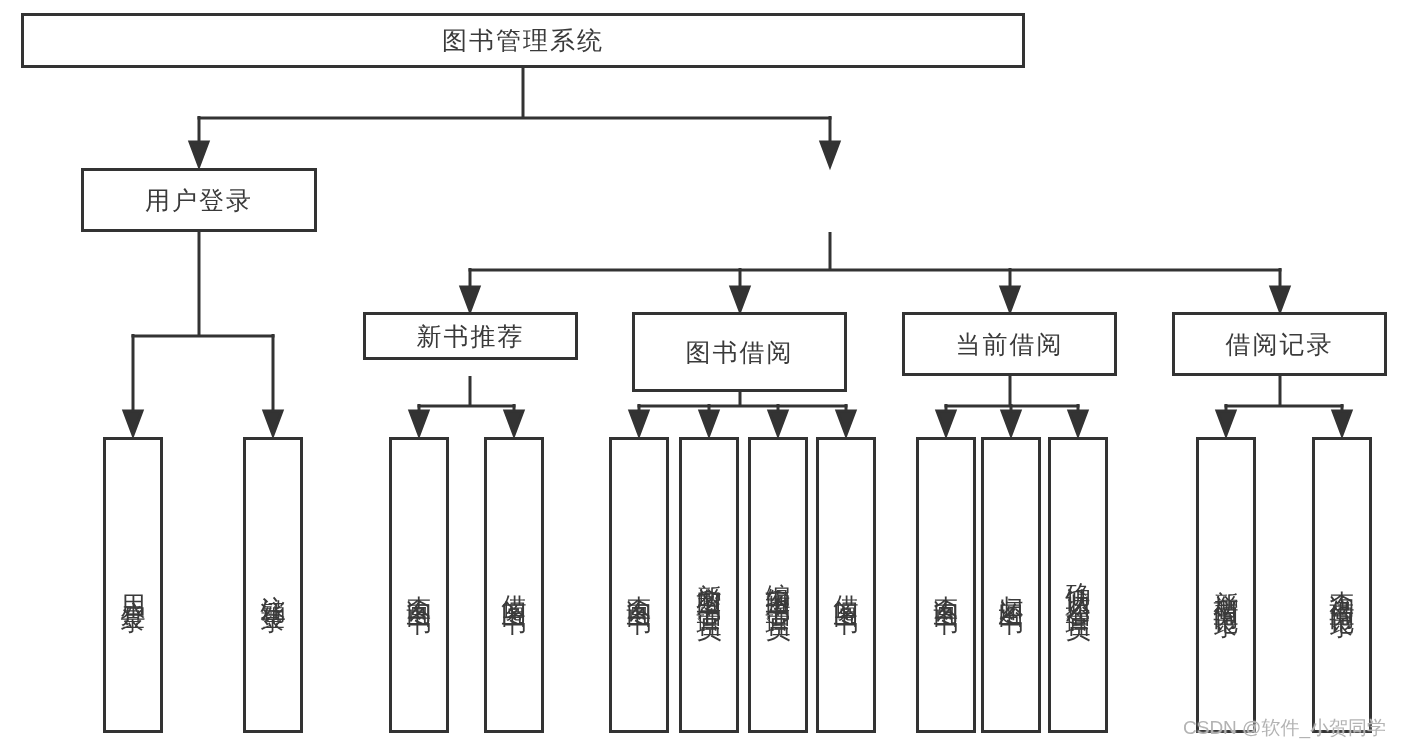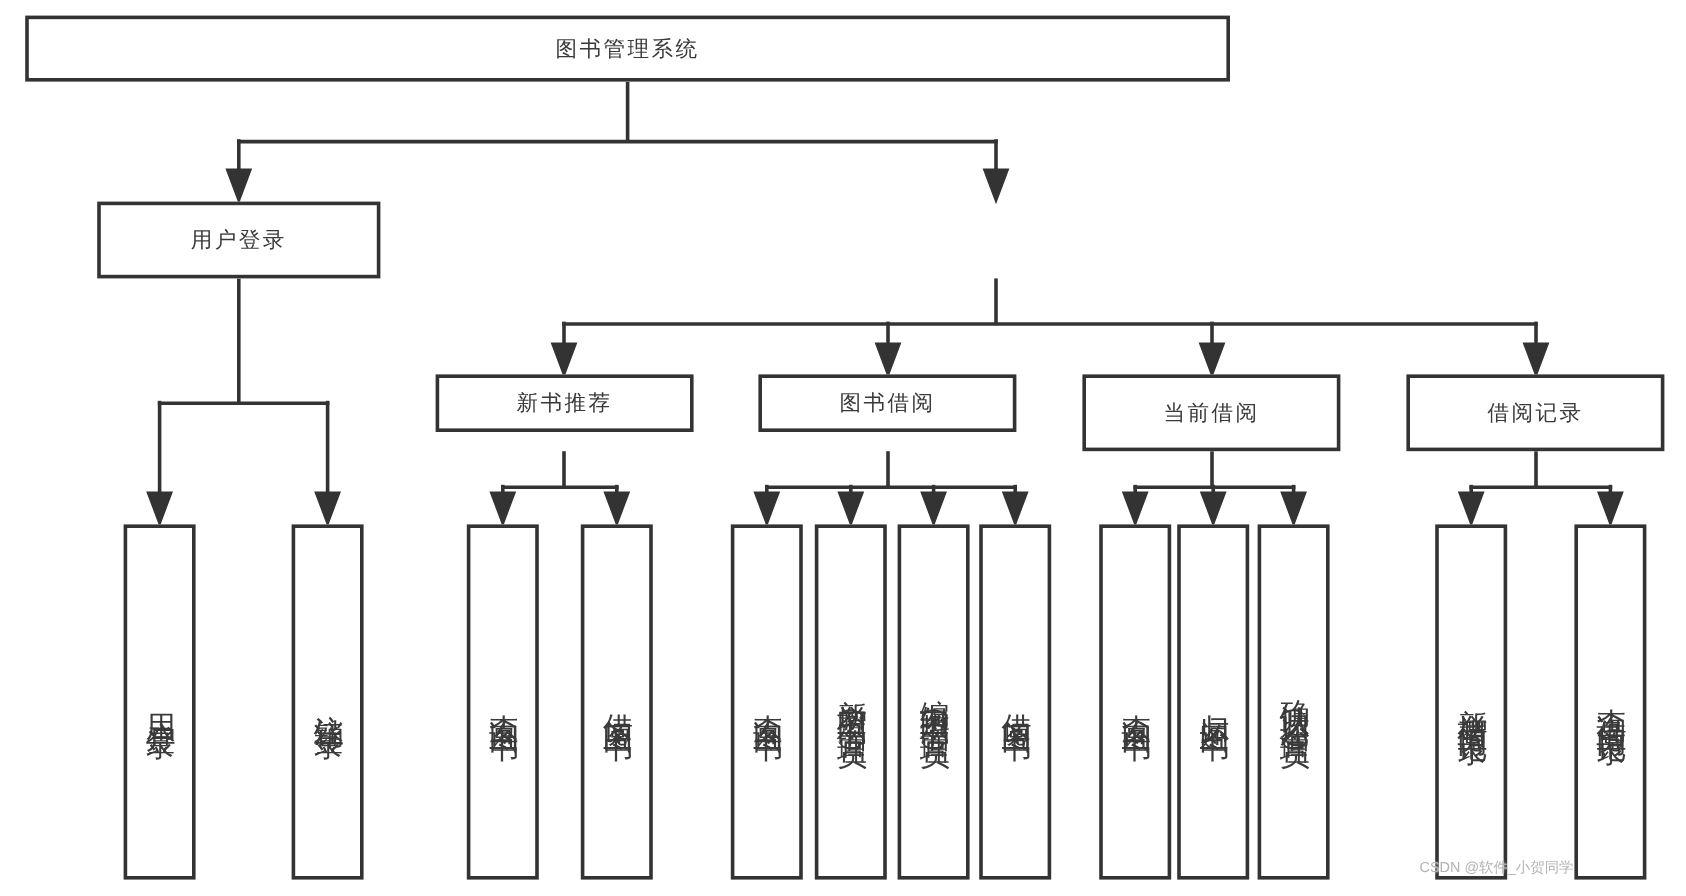--- a/index.html
+++ b/index.html
@@ -26,41 +26,41 @@
     align-items: center;
     justify-content: center;
     z-index: 2;
   }
   .node span {
     color: #3a3a3a;
     line-height: 1;
     white-space: nowrap;
   }
   .hbox span {
-    font-size: 18px;
+    font-size: 25px;
     letter-spacing: 2px;
   }
   .vbox { 
     top: 437px;
     width: 60px;
     height: 296px;
   }
   .vbox span {
     writing-mode: vertical-rl;
     text-orientation: mixed;
     font-size: 25px;
     letter-spacing: 5px;
     max-height: 284px;
   }
   .watermark {
     position: absolute;
     left: 1183px;
     top: 715px;
     z-index: 3;
-    font-size: 12px;
+    font-size: 19px;
     color: #b3b3b3;
     text-shadow: 0 0 2px #ffffff;
     white-space: nowrap;
   }
 </style>
 </head>
 <body>
 
 <div class="canvas">
 
@@ -144,21 +144,21 @@
     <span>图书管理系统</span>
   </div>
 
   <div class="node hbox" style="left:81px; top:168px; width:236px; height:64px;">
     <span>用户登录</span>
   </div>
 
   <div class="node hbox" style="left:363px; top:312px; width:215px; height:48px;">
     <span>新书推荐</span>
   </div>
-  <div class="node hbox" style="left:632px; top:312px; width:215px; height:48px;">
+  <div class="node hbox" style="left:632px; top:312px; width:215px; height:80px;">
     <span>图书借阅</span>
   </div>
   <div class="node hbox" style="left:902px; top:312px; width:215px; height:64px;">
     <span>当前借阅</span>
   </div>
   <div class="node hbox" style="left:1172px; top:312px; width:215px; height:64px;">
     <span>借阅记录</span>
   </div>
 
   <div class="node vbox" style="left:103px;">

